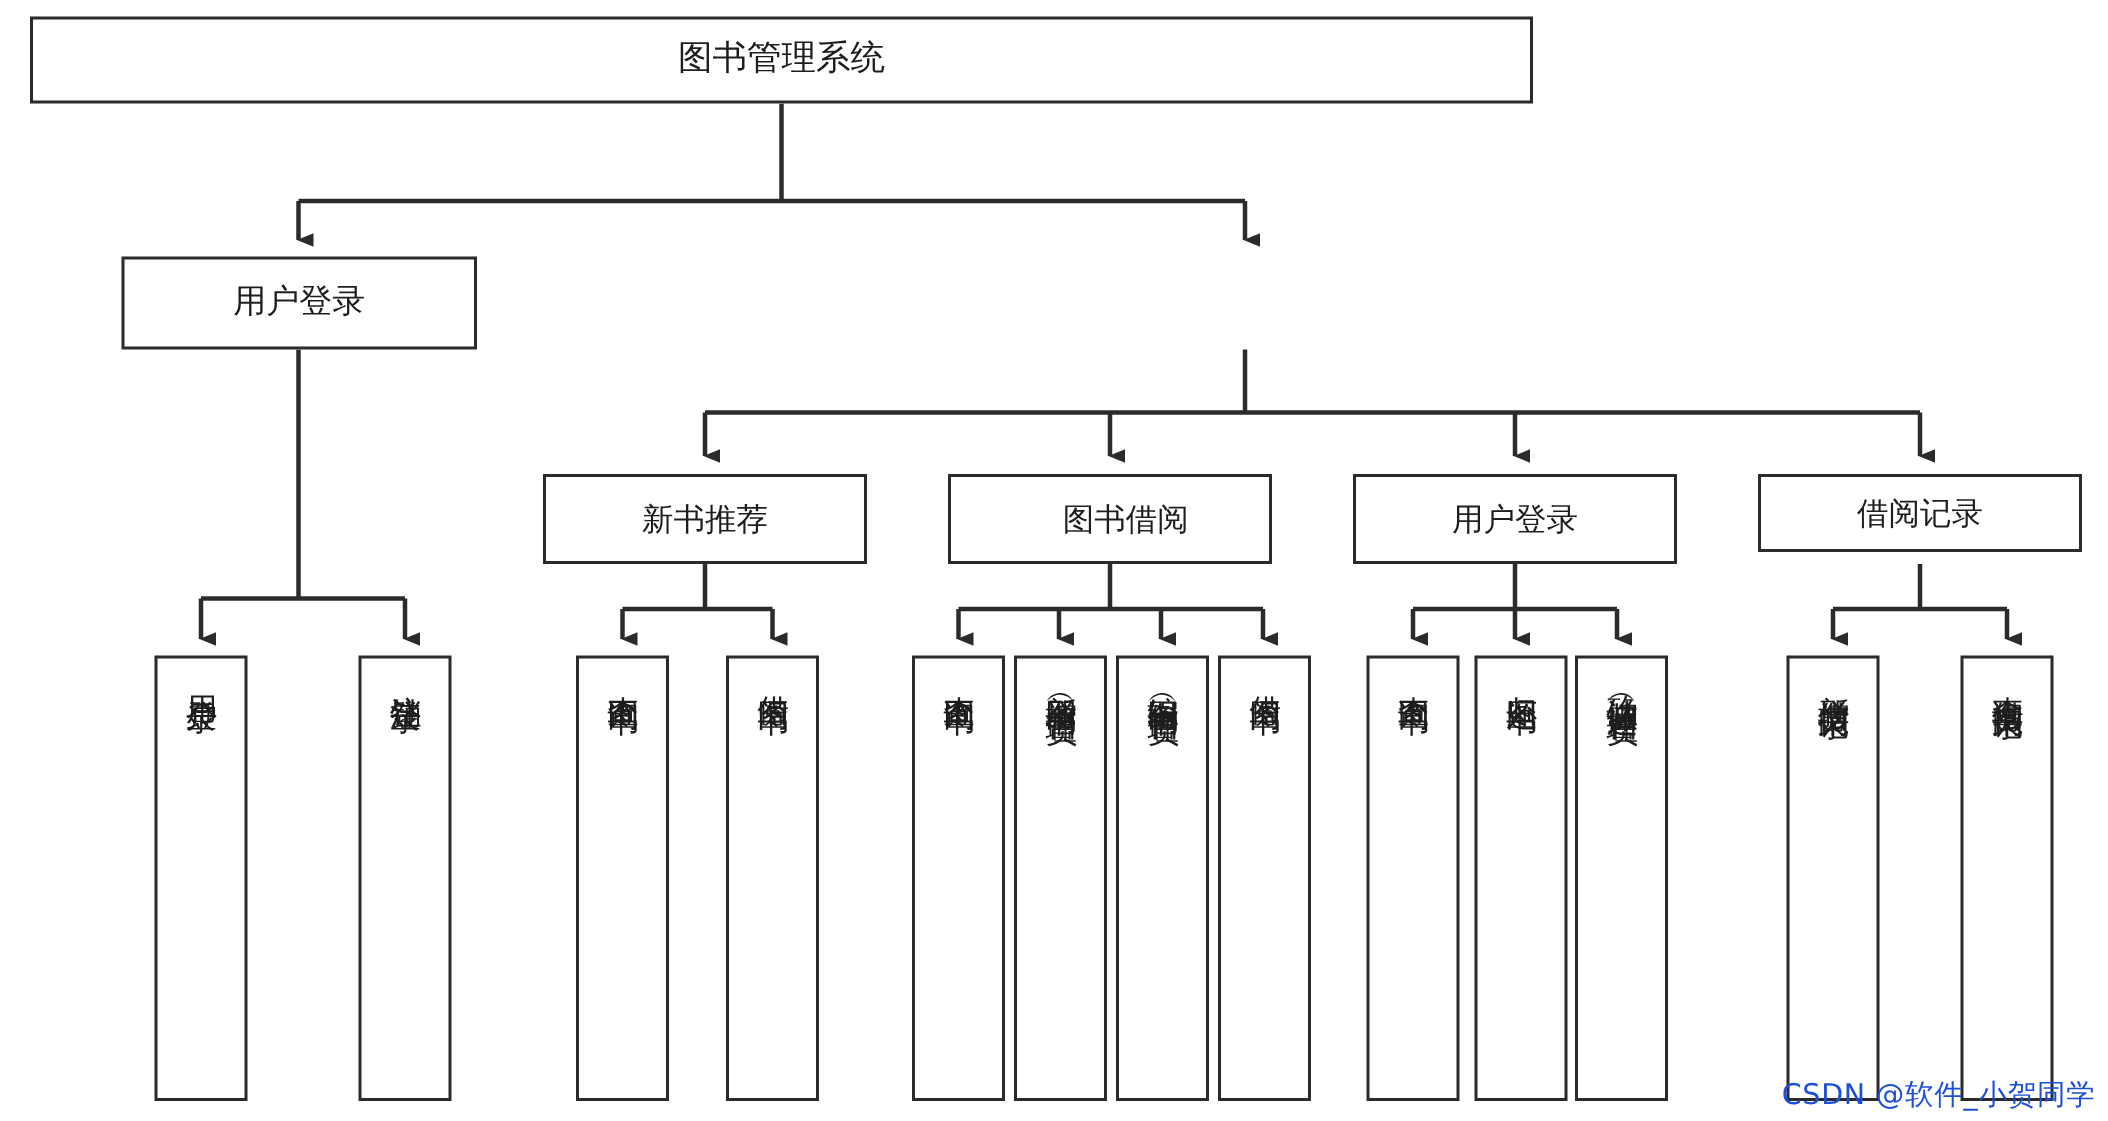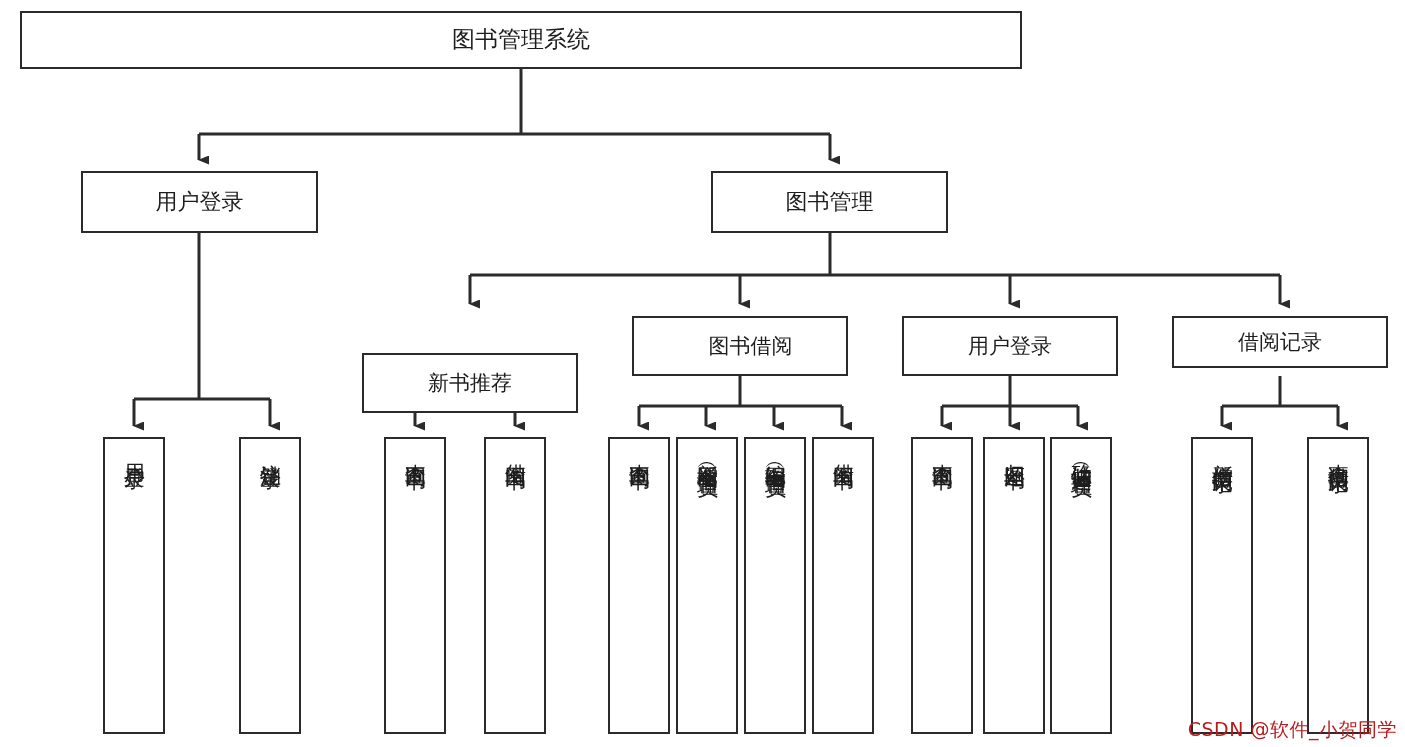--- a/index.html
+++ b/index.html
@@ -56,21 +56,21 @@
     text-orientation: upright;
     letter-spacing: 2px;
     line-height: 1;
     white-space: nowrap;
   }
   #watermark {
     position: absolute;
     right: 8px;
     bottom: 4px;
     font-size: 19px;
-    color: #b91c1c;
+    color: #1d4ed8;
     font-family: "DejaVu Sans", "Liberation Sans", sans-serif;
     letter-spacing: 0.5px;
     user-select: none;
     pointer-events: none;
   }
 </style>
 </head>
 <body>
 
 <div id="diagram-root">
@@ -137,25 +137,22 @@
     </g>
   </svg>
 
   <div class="node-box node-root" style="left:20px; top:11px; width:1002px; height:58px;">
     <span class="node-label">图书管理系统</span>
   </div>
 
   <div class="node-box node-l2" style="left:81px; top:171px; width:237px; height:62px;">
     <span class="node-label">用户登录</span>
   </div>
-  <div class="node-box node-l2" style="left:711px; top:171px; width:237px; height:62px;">
-    <span class="node-label">图书管理</span>
-  </div>
-
-  <div class="node-box node-l3" style="left:362px; top:316px; width:216px; height:60px;margin-top:37px;">
+
+  <div class="node-box node-l3" style="left:362px; top:316px; width:216px; height:60px;">
     <span class="node-label">新书推荐</span>
   </div>
   <div class="node-box node-l3" style="left:632px; top:316px; width:216px; height:60px;padding-left:21px;">
     <span class="node-label">图书借阅</span>
   </div>
   <div class="node-box node-l3" style="left:902px; top:316px; width:216px; height:60px;">
     <span class="node-label">用户登录</span>
   </div>
   <div class="node-box node-l3" style="left:1172px; top:316px; width:216px; height:52px;">
     <span class="node-label">借阅记录</span>

